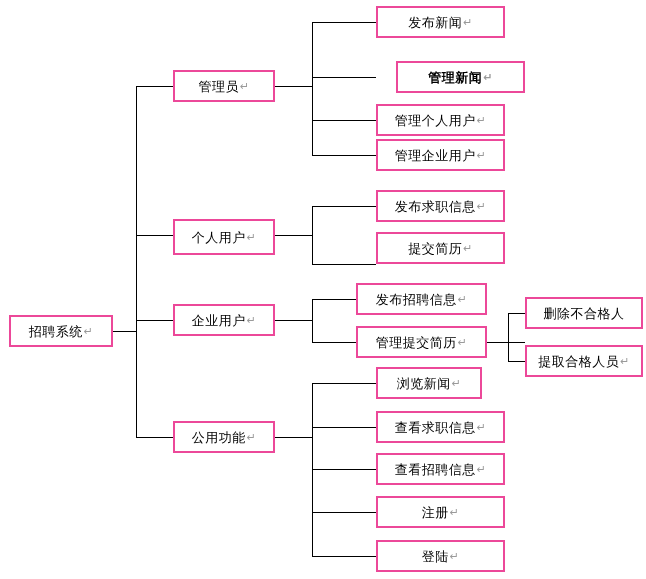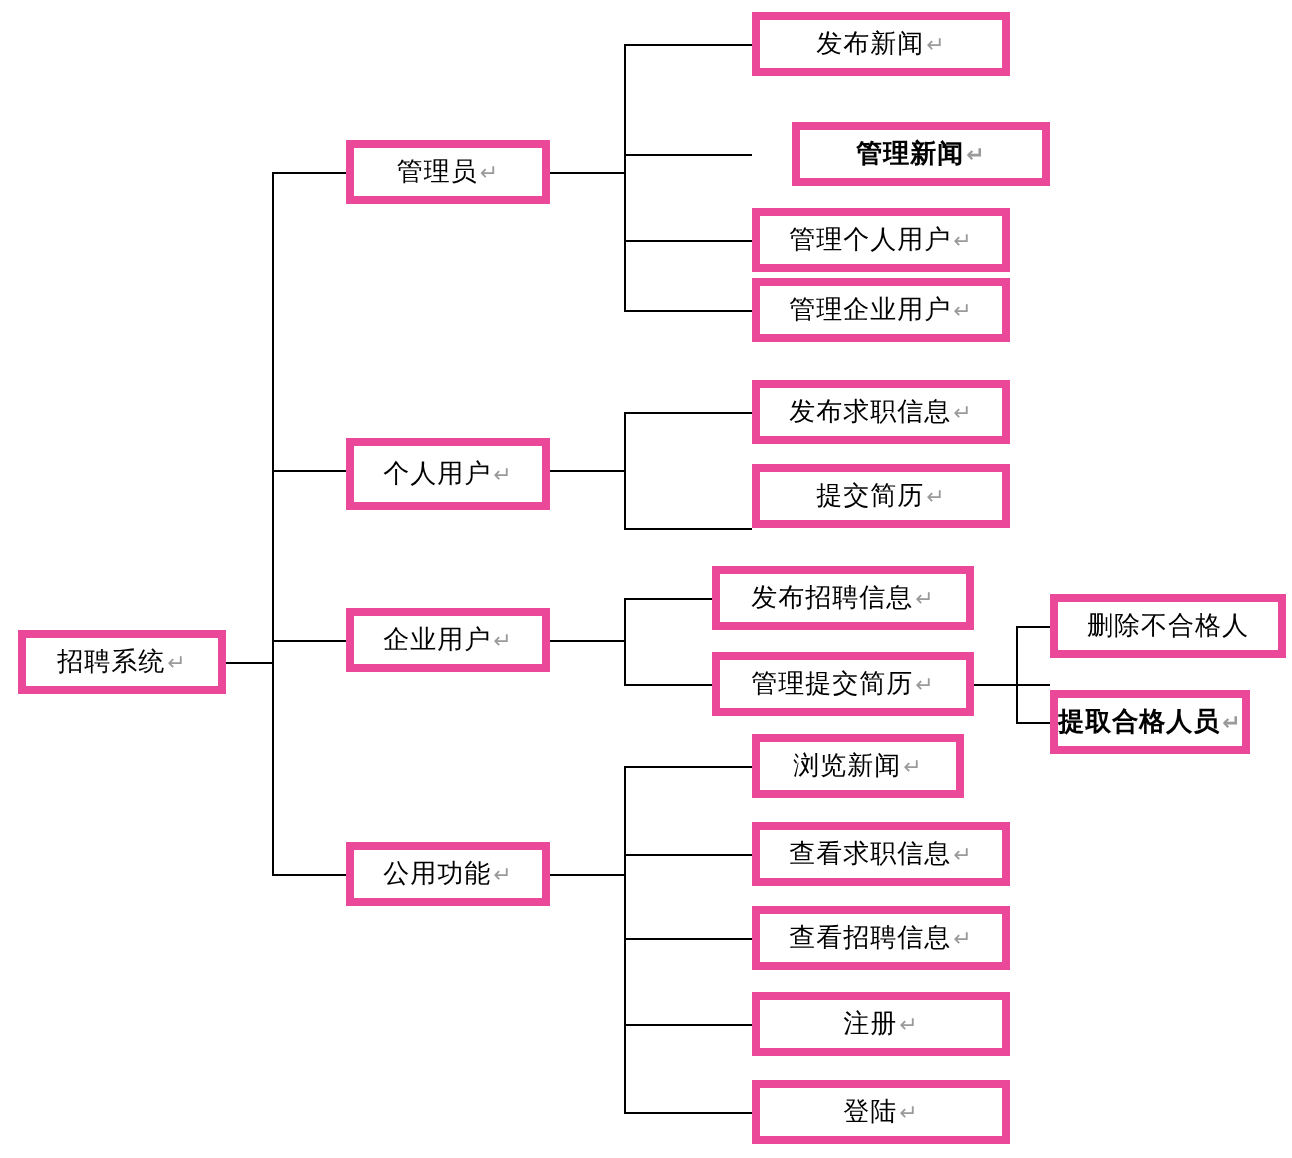--- a/index.html
+++ b/index.html
@@ -13,21 +13,21 @@
   #diagram {
     position: relative;
     width: 646px;
     height: 579px;
     background: #ffffff;
     overflow: hidden;
   }
   .node {
     position: absolute;
     box-sizing: border-box;
-    border: 4px solid #ec4899;
+    border: 2px solid #ec4899;
     background: transparent;
     display: flex;
     align-items: center;
     justify-content: center;
     font-size: 13px;
     line-height: 1;
     color: #000000;
     letter-spacing: 0.5px;
     white-space: nowrap;
     overflow: hidden;
@@ -153,21 +153,21 @@
 
   <div class="edge-h" style="left:487px; top:342px; width:38px;"></div>
   <div class="edge-v" style="left:508px; top:313px; height:48px;"></div>
 
   <div class="edge-h" style="left:508px; top:313px; width:17px;"></div>
   <div class="node" style="left:525px; top:297px; width:118px; height:32px;">
     <span>删除不合格人</span>
   </div>
 
   <div class="edge-h" style="left:508px; top:361px; width:17px;"></div>
-  <div class="node" style="left:525px; top:345px; width:100px; height:32px;font-weight:bold;">
+  <div class="node" style="left:525px; top:345px; width:118px; height:32px;">
     <span>提取合格人员</span>
       <span class="pilcrow">↵</span>
   </div>
 
   <div class="edge-h" style="left:275px; top:437px; width:37px;"></div>
   <div class="edge-v" style="left:312px; top:383px; height:173px;"></div>
 
   <div class="edge-h" style="left:312px; top:383px; width:64px;"></div>
   <div class="node" style="left:376px; top:367px; width:106px; height:32px;">
     <span>浏览新闻</span>

